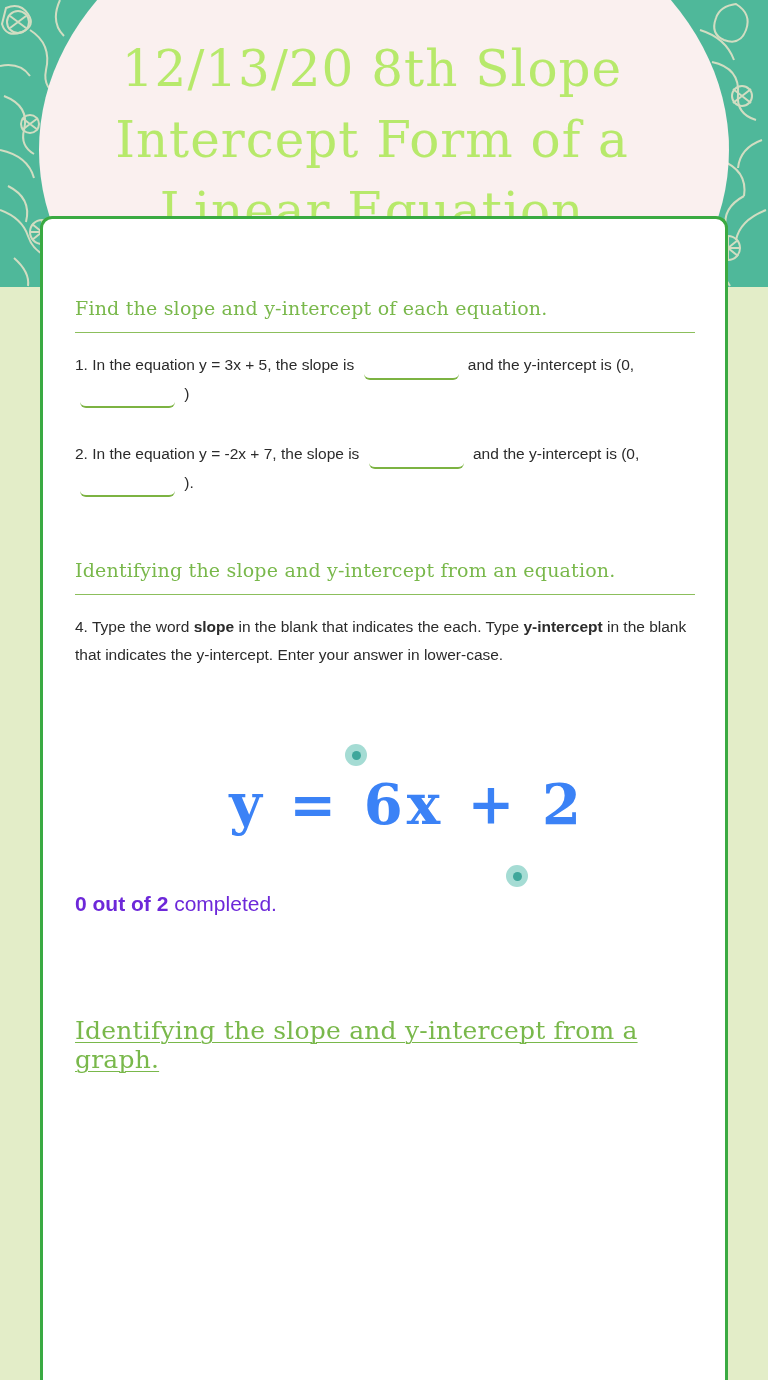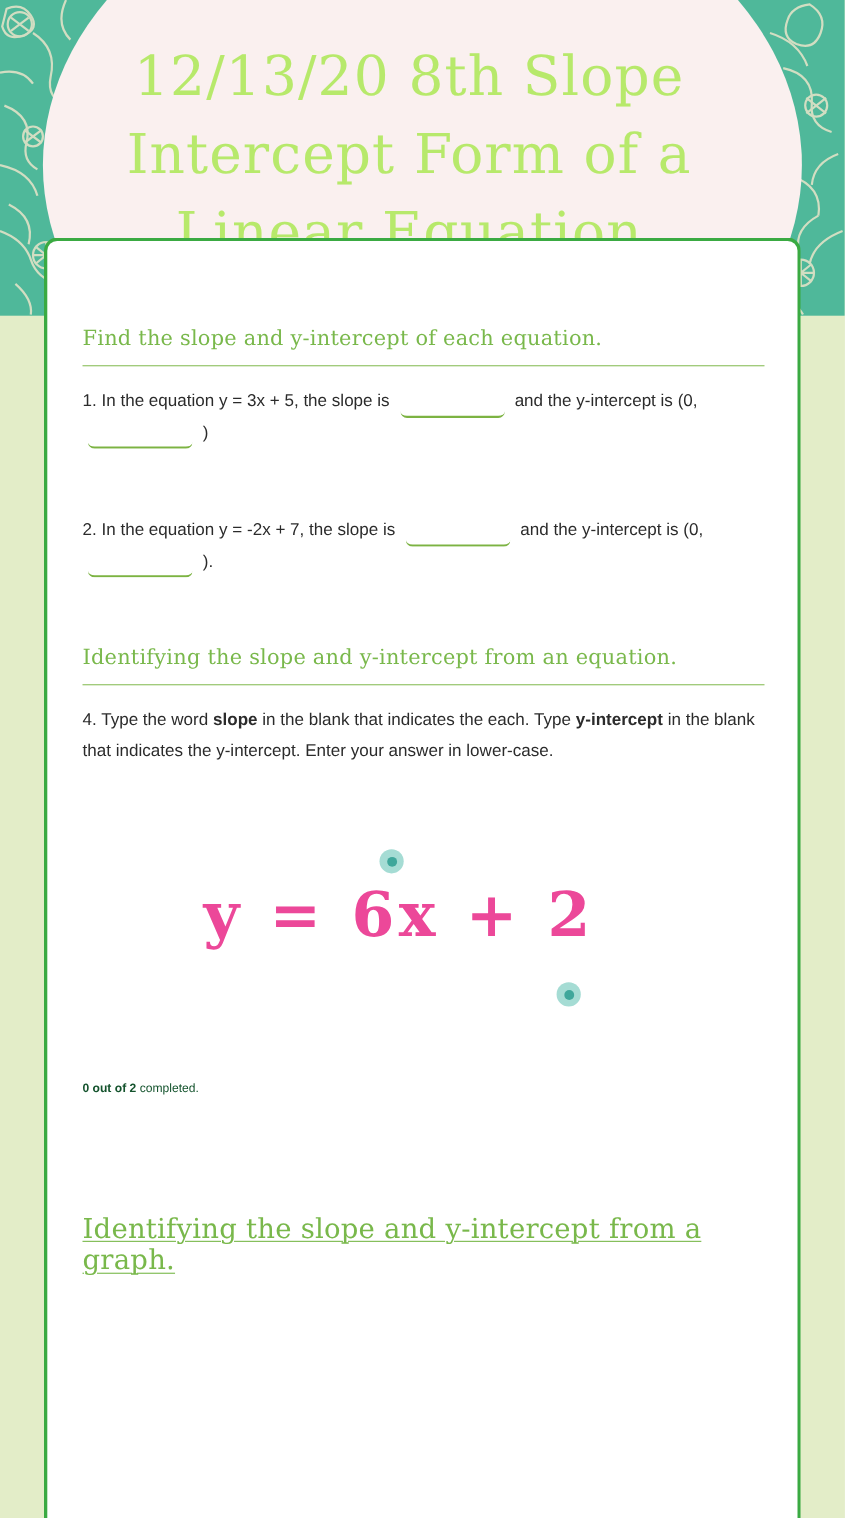--- a/index.html
+++ b/index.html
@@ -123,45 +123,45 @@
     border-bottom: 2px solid #7cb342;
     border-radius: 0 0 6px 6px;
     background: transparent;
     vertical-align: -4px;
     margin: 0 5px;
     font-family: "Liberation Sans", sans-serif;
     font-size: 15px;
     color: #2b2b2b;
   }
 
-  .q-block-1 { margin-bottom: 60px; }
+  .q-block-1 { margin-bottom: 32px; }
   .q-block-2 { }
   .q-block-3 { margin-bottom: 90px; }
 
   b, strong { font-weight: 700; text-align: center; }
 
   
   .equation-figure {
     position: relative;
     margin: 58px auto 0 auto;
     width: 400px;
     height: 165px;
   }
 
   .equation-text {
     position: absolute;
     top: 44px;
     left: 0;
     width: 400px;
-    text-align: left;
+    text-align: right;
     font-family: "DejaVu Serif", serif;
     font-weight: 700;
     font-size: 56px;
     letter-spacing: 4px;
-    color: #ec4899;
+    color: #3b82f6;
   }
 
   .hotspot {
     position: absolute;
     width: 22px;
     height: 22px;
     border-radius: 50%;
     background: #a5dcd4;
     display: flex;
     align-items: center;
@@ -173,24 +173,23 @@
     width: 9px;
     height: 9px;
     border-radius: 50%;
     background: #3fa79b;
   }
   .hotspot-slope { top: 17px; left: 160px; }
   .hotspot-intercept { top: 138px; left: 321px; }
 
   
   .completion {
-    font-size: 11px;
+    font-size: 21px;
     line-height: 24px;
-    color: #14532d;
-    margin-top: 58px;
+    color: #6d28d9;
   }
 
   
   .section-head-link {
     font-family: "DejaVu Serif", serif;
     font-size: 25px;
     color: #79b84b;
     text-decoration: underline;
     text-decoration-thickness: 1px;
     text-underline-offset: 3px;

